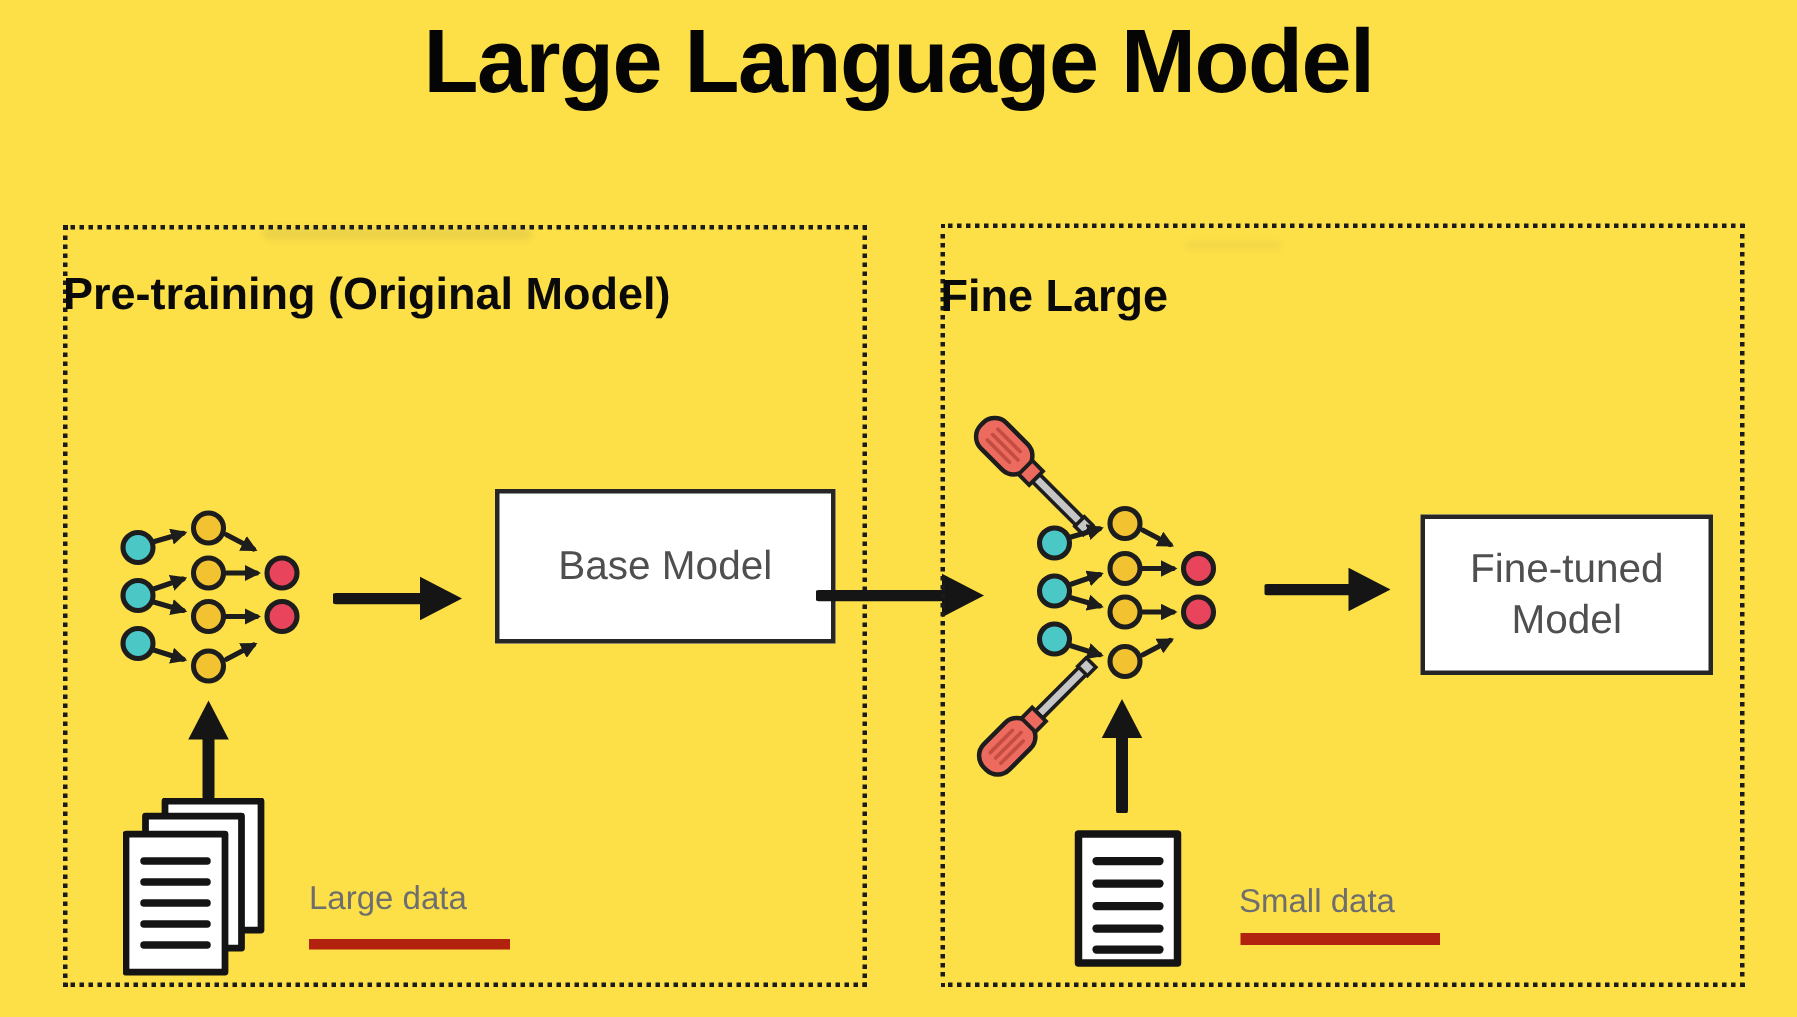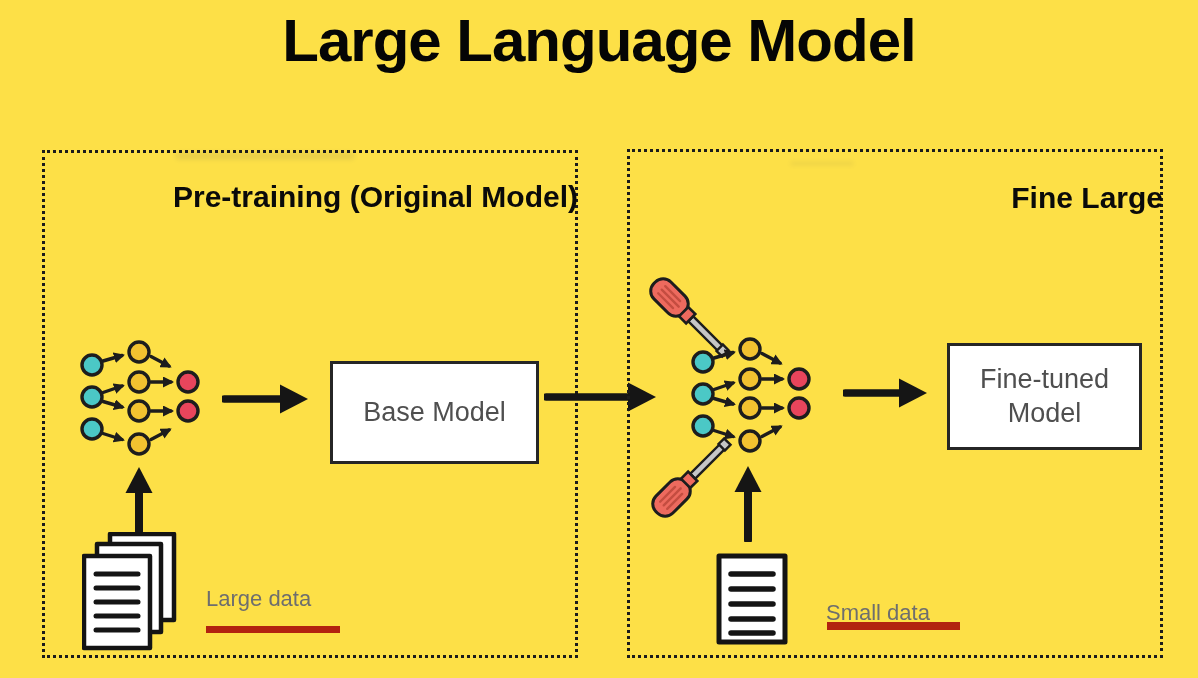--- a/index.html
+++ b/index.html
@@ -10,38 +10,38 @@
   .page-title{
     position:absolute;left:0;top:6px;width:100%;text-align:center;
     font-size:60px;font-weight:700;letter-spacing:-1px;color:#050505;margin:0;
   }
   .dashed-panel{
     position:absolute;border:3px dotted #1b1b1b;background:transparent;box-sizing:border-box;
   }
   .panel-left{left:42px;top:150px;width:536px;height:508px;}
   .panel-right{left:627px;top:149px;width:536px;height:509px;}
   .panel-title{
-    position:absolute;text-align:right;font-size:30px;font-weight:700;color:#0a0a0a;
+    position:absolute;text-align:left;font-size:30px;font-weight:700;color:#0a0a0a;
   }
   .panel-title.left{left:42px;top:180px;width:536px;}
   .panel-title.right{left:627px;top:181px;width:536px;}
   .model-box{
     position:absolute;border:3px solid #262626;background:#fff;box-sizing:border-box;
     display:flex;align-items:center;justify-content:center;text-align:center;
   }
   .model-box .model-label{
     font-size:27px;color:#4f4f4f;line-height:1.25;max-width:160px;
   }
-  .box-base{left:330px;top:361px;width:209px;height:103px;}
+  .box-base{left:330px;top:326px;width:227px;height:103px;}
   .box-finetuned{left:947px;top:343px;width:195px;height:107px;}
   .data-label{
     position:absolute;font-size:22px;color:#6e6e6e;white-space:nowrap;
   }
   .label-large{left:206px;top:586px;}
-  .label-small{left:826px;top:600px;}
+  .label-small{left:826px;top:588px;}
   .red-underline{position:absolute;background:#B2230F;}
   .underline-large{left:206px;top:626px;width:134px;height:7px;}
   .underline-small{left:827px;top:622px;width:133px;height:8px;}
   .abs{position:absolute;}
   .screwdriver{position:absolute;width:104px;height:30px;}
   .screwdriver.top{left:638px;top:303px;transform:rotate(45deg);}
   .screwdriver.bottom{left:640px;top:462px;transform:rotate(-45deg);}
   .artifact{
     position:absolute;background:#555;filter:blur(2px);border-radius:4px;
   }

